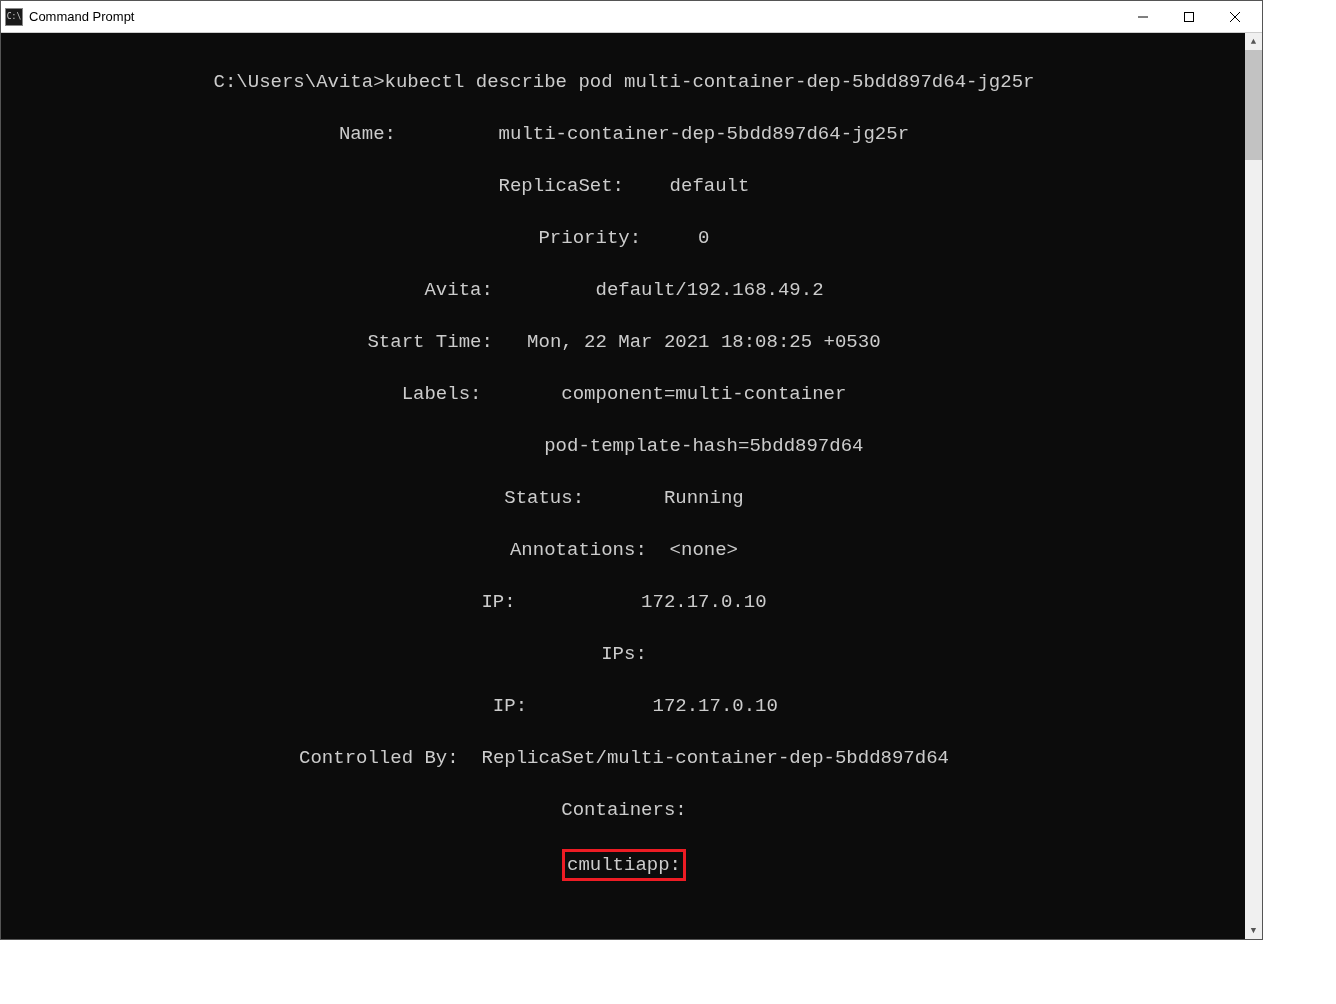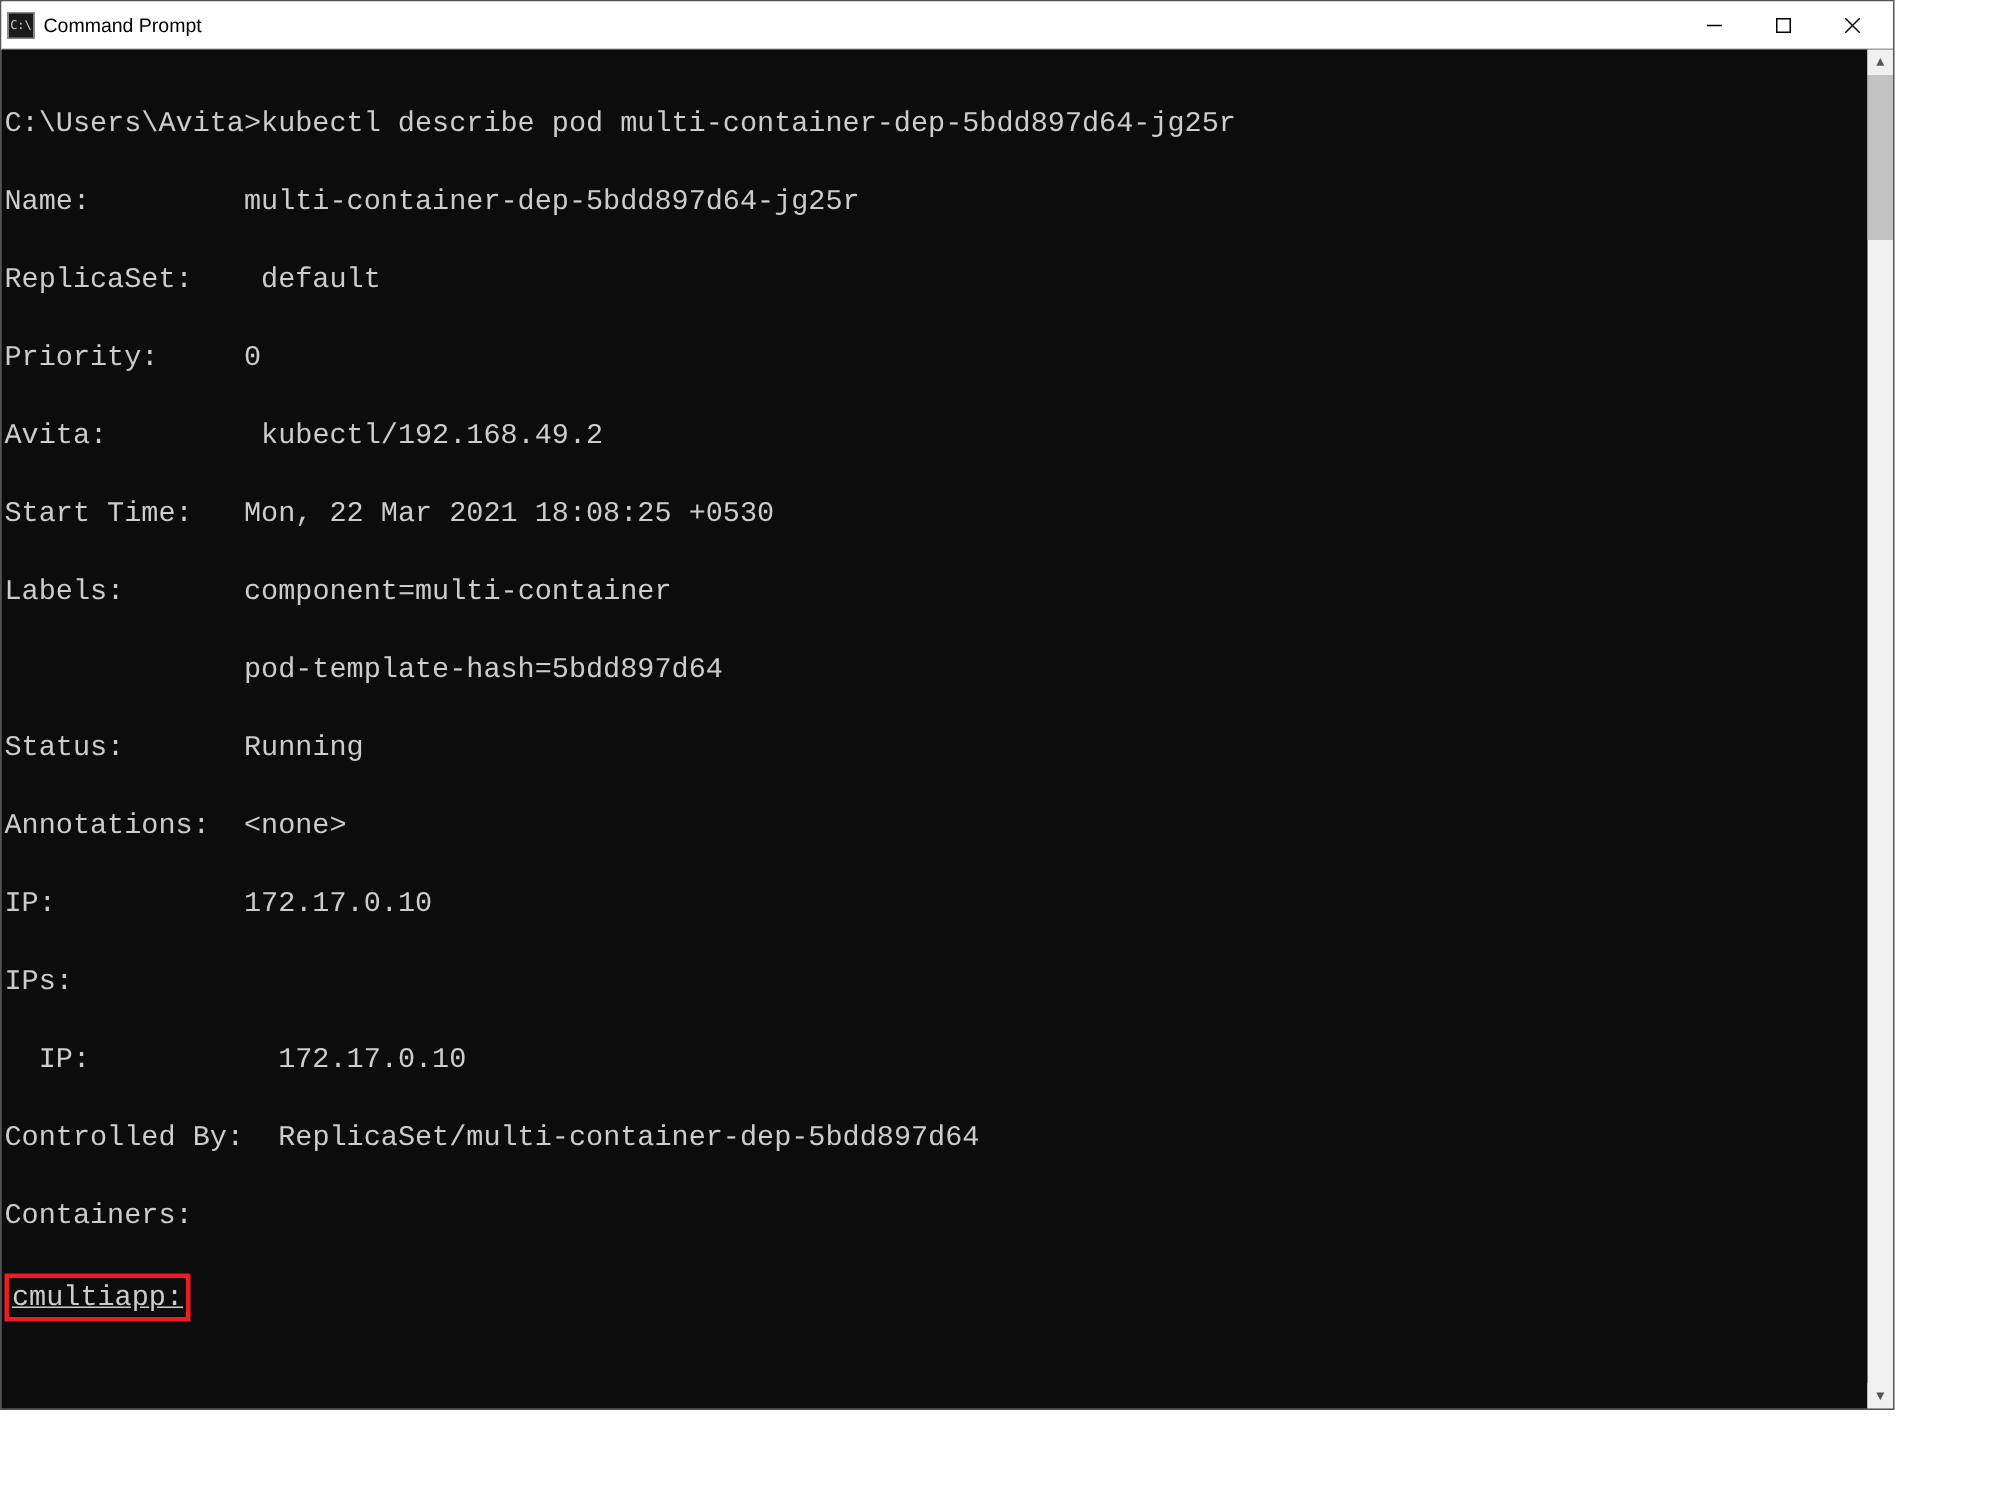--- a/index.html
+++ b/index.html
@@ -71,20 +71,21 @@
     flex: 1;
     background: #0c0c0c;
     color: #cccccc;
     font-family: Consolas, 'Courier New', monospace;
     font-size: 19px;
     line-height: 26px;
     white-space: pre;
     padding: 10px 0 0 0;
     overflow: hidden;
     position: relative;
+    text-align: center;
   }
   .terminal .line {
     padding-left: 2px;
   }
   .scrollbar {
     width: 17px;
     background: #f0f0f0;
     position: relative;
   }
   .scrollbar-up, .scrollbar-down {
@@ -104,21 +105,20 @@
     position: absolute;
     top: 17px;
     left: 0; right: 0;
     height: 110px;
     background: #c2c2c2;
   }
   .hl {
     display:inline-block;
     border: 3px solid #ed1c24;
     padding: 0 2px;
-    text-decoration: underline;
   }
 </style>
 </head>
 <body>
 
 <div class="window">
   <div class="titlebar">
     <div class="titlebar-icon">C:\</div>
     <div class="titlebar-title">Command Prompt</div>
     <div class="win-controls">
@@ -139,21 +139,21 @@
           </svg>
       </div>
     </div>
   </div>
   <div class="client">
     <div class="terminal">
 <div class="line"><span>C:\Users\Avita&gt;</span><span>kubectl describe pod multi-container-dep-5bdd897d64-jg25r</span></div>
 <div class="line"><span>Name:</span>         <span>multi-container-dep-5bdd897d64-jg25r</span></div>
 <div class="line"><span>ReplicaSet:</span>    <span>default</span></div>
 <div class="line"><span>Priority:</span>     <span>0</span></div>
-<div class="line"><span>Avita:</span>         <span>kubectl/192.168.49.2</span></div>
+<div class="line"><span>Avita:</span>         <span>default/192.168.49.2</span></div>
 <div class="line"><span>Start Time:</span>   <span>Mon, 22 Mar 2021 18:08:25 +0530</span></div>
 <div class="line"><span>Labels:</span>       <span>component=multi-container</span></div>
 <div class="line">              <span>pod-template-hash=5bdd897d64</span></div>
 <div class="line"><span>Status:</span>       <span>Running</span></div>
 <div class="line"><span>Annotations:</span>  <span>&lt;none&gt;</span></div>
 <div class="line"><span>IP:</span>           <span>172.17.0.10</span></div>
 <div class="line"><span>IPs:</span></div>
 <div class="line"><span>  IP:</span>           <span>172.17.0.10</span></div>
 <div class="line"><span>Controlled By:</span>  <span>ReplicaSet/multi-container-dep-5bdd897d64</span></div>
 <div class="line"><span>Containers:</span></div>

